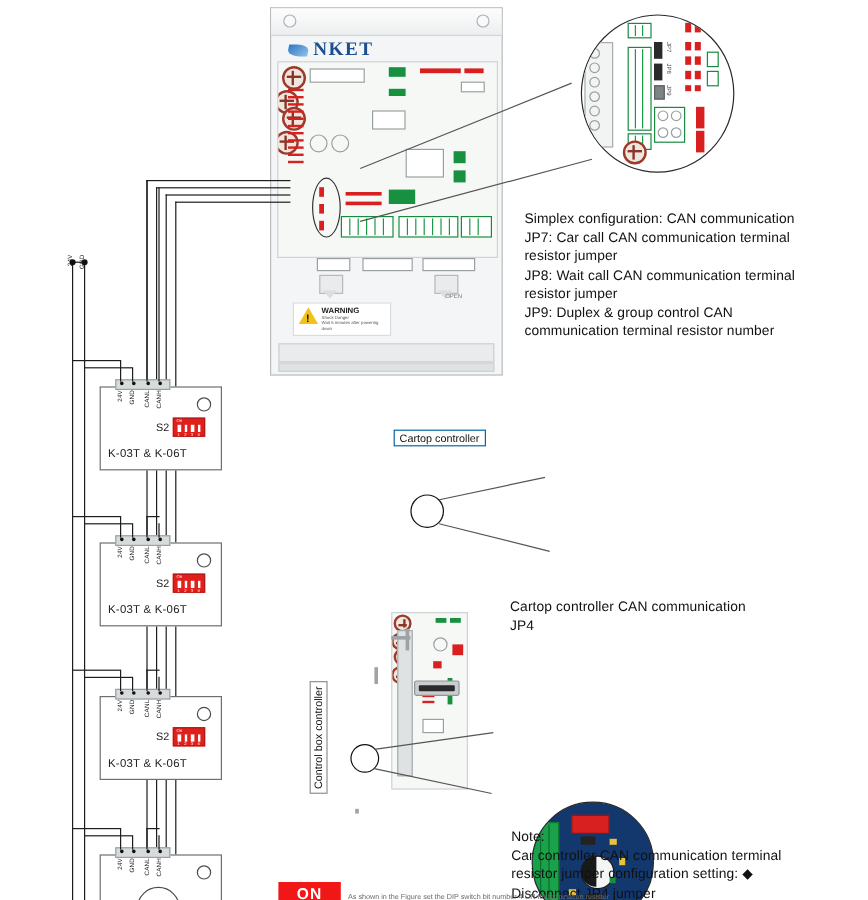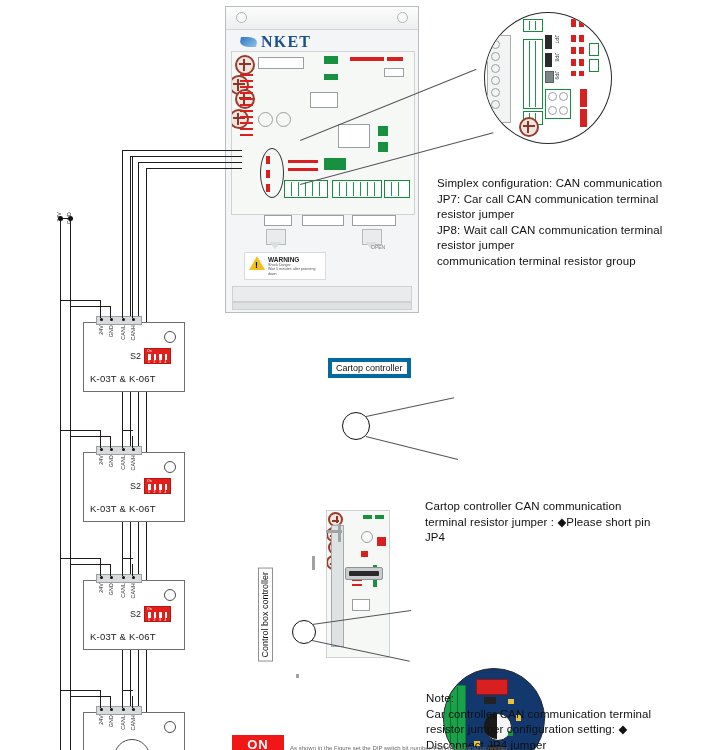--- a/index.html
+++ b/index.html
@@ -69,21 +69,21 @@
   .s2lbl{font-size:9px;color:#222;}
   .dip{background:#e1201c;position:relative;border:1px solid #b51714;}
   .dip .on{position:absolute;top:0px;left:2px;font-size:3.6px;color:#fff;line-height:4px;}
   .dip .sw{position:absolute;top:4.5px;width:2.6px;height:6px;background:#fff;}
   .dip .num{position:absolute;bottom:-0.5px;font-size:3.4px;color:#fff;}
   .termlbl{font-size:5.2px;color:#1a1a1a;writing-mode:vertical-rl;transform:rotate(180deg);
            letter-spacing:.2px;white-space:nowrap;}
   .bigcirc{border-radius:50%;border:1px solid #4a4d4f;}
 
   
-  .boxlbl{background:#fff;border:4px solid #0369a1;font-size:9px;padding:1px 4px;color:#111;}
+  .boxlbl{background:#fff;border:1px solid #0369a1;font-size:9px;padding:1px 4px;color:#111;}
   .vlbl{writing-mode:vertical-rl;transform:rotate(180deg);background:#fff;border:1px solid #8d9193;
         font-size:9px;padding:3px 1px;color:#111;line-height:11px;}
 
   .onbox{background:#f01716;color:#fff;font-size:13px;font-weight:bold;
          display:flex;align-items:center;justify-content:center;letter-spacing:1px;}
 
   .cutline{font-size:6px;color:#6a6a6a;white-space:nowrap;}
 
   .dsub{background:#c9cdcf;border:1px solid #8f9395;border-radius:2px;position:relative;}
   .dsub-pins{position:absolute;left:3px;right:3px;top:3px;bottom:3px;background:#2a2a2a;border-radius:1px;}
@@ -256,21 +256,22 @@
 
 <div class="abs wire hw" style="left:300px;top:140px;width:190px;transform:rotate(-22deg);transform-origin:0 0;height:1px;background:#555;"></div>
 <div class="abs wire hw" style="left:300px;top:184px;width:200px;transform:rotate(-15deg);transform-origin:0 0;height:1px;background:#555;"></div>
 
 <div class="abs txtblock" style="left:437px;top:176px;width:275px;">
   <div>Simplex configuration: CAN communication</div>
   <div>JP7:  Car call CAN communication terminal</div>
   <div>resistor jumper</div>
   <div>JP8:  Wait call CAN communication terminal</div>
   <div>resistor jumper</div>
-  <div>communication terminal resistor group</div>
+  <div>JP9:  Duplex &amp; group control CAN</div>
+  <div>communication terminal resistor number</div>
 </div>
 
 <div class="abs" style="left:40px;top:150px;width:200px;height:600px;">
 
   <div class="abs wire hw" style="left:82px;top:0px;width:120px;"></div>
   <div class="abs wire hw" style="left:90px;top:6px;width:112px;"></div>
   <div class="abs wire hw" style="left:98px;top:12px;width:104px;"></div>
   <div class="abs wire hw" style="left:106px;top:18px;width:96px;"></div>
 
   <div class="abs wire vw" style="left:20px;top:68px;height:570px;"></div>
@@ -464,21 +465,20 @@
   <div class="abs blk" style="left:40px;top:28px;width:12px;height:7px;"></div>
   <div class="abs ycomp" style="left:64px;top:30px;width:6px;height:5px;"></div>
   <div class="abs ycomp" style="left:72px;top:46px;width:5px;height:6px;"></div>
   <div class="abs ycomp" style="left:30px;top:72px;width:6px;height:5px;"></div>
   <div class="abs blk" style="left:44px;top:76px;width:14px;height:8px;"></div>
   <div class="abs gcomp" style="left:64px;top:62px;width:5px;height:5px;"></div>
 </div>
 
 <div class="abs txtblock" style="left:425px;top:499px;width:280px;">
   <div>Cartop controller CAN communication</div>
-  <div>terminal resistor jumper :  ◆Please short pin</div>
   <div>JP4</div>
 </div>
 
 <div class="abs" style="left:366px;top:416px;width:90px;height:1px;background:#555;transform:rotate(-12deg);transform-origin:0 0;"></div>
 <div class="abs" style="left:366px;top:436px;width:95px;height:1px;background:#555;transform:rotate(14deg);transform-origin:0 0;"></div>
 
 <div class="abs cable" style="left:338px;top:524px;width:3px;height:18px;"></div>
 
 <div class="abs cable" style="left:326px;top:530px;width:16px;height:3px;"></div>
 <div class="abs cable" style="left:312px;top:556px;width:3px;height:14px;"></div>

